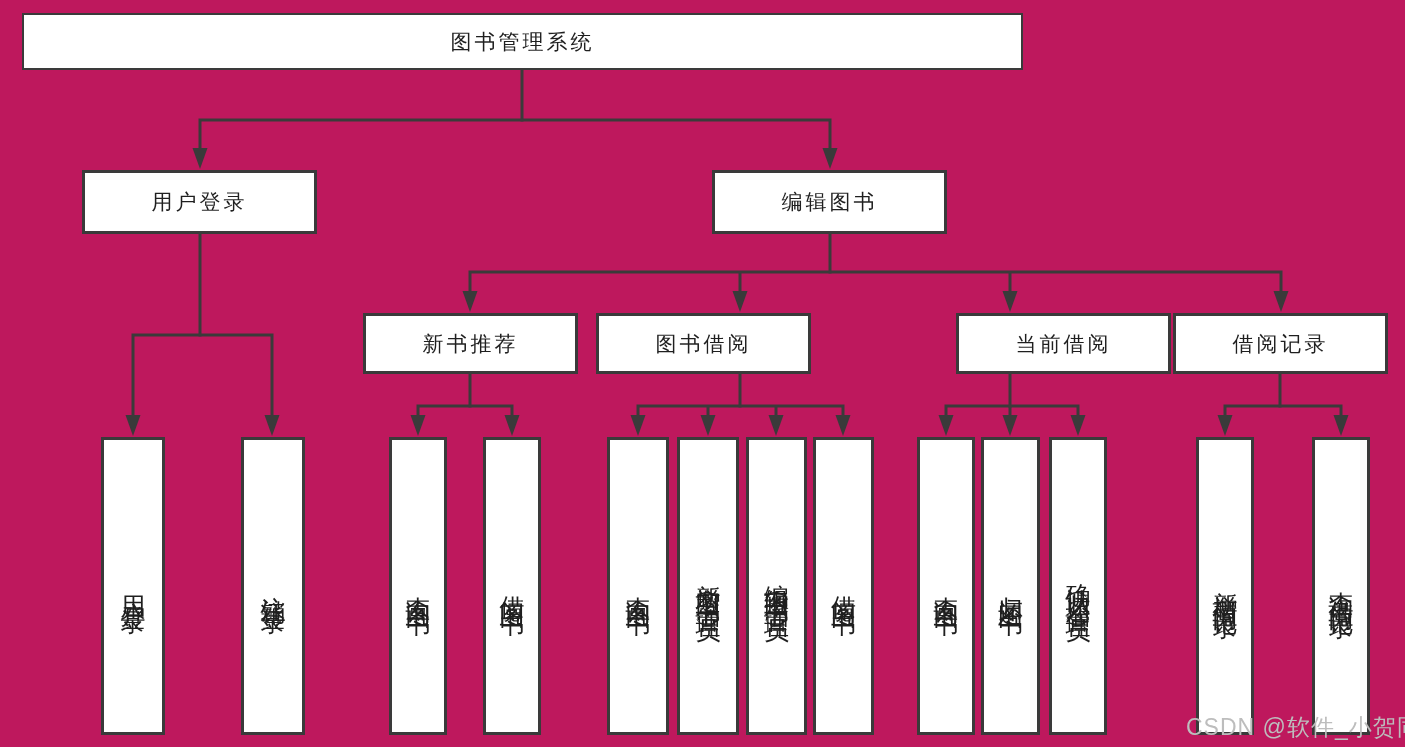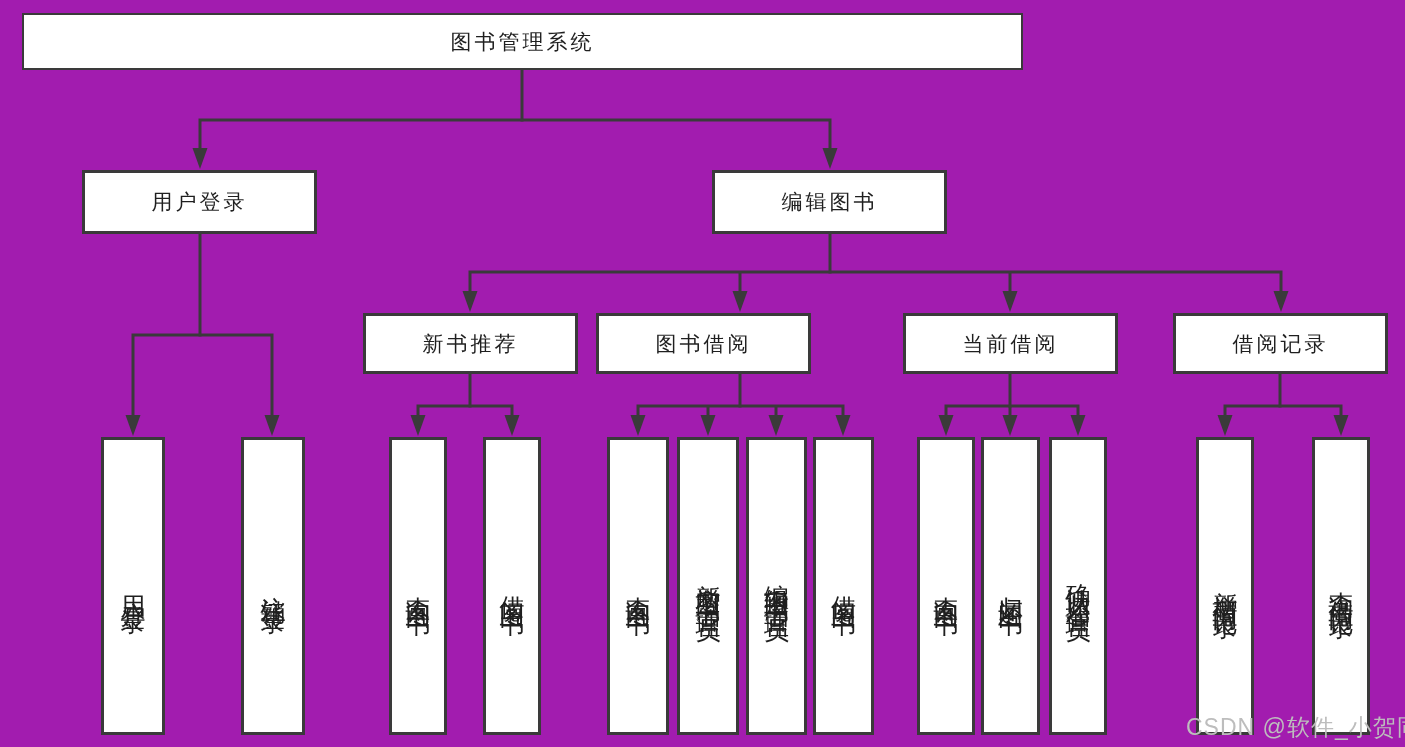--- a/index.html
+++ b/index.html
@@ -1,20 +1,20 @@
 <!DOCTYPE html>
 <html><head>
 <meta charset="utf-8">
 <style>
   html, body { margin: 0; padding: 0; background: #ffffff; }
   #canvas {
     position: relative;
     width: 1405px;
     height: 747px;
-    background: #a21caf;
+    background: #be185d;
     font-family: "Liberation Sans", sans-serif;
     overflow: hidden;
   }
   #connector-layer {
     position: absolute;
     left: 0; top: 0;
     width: 1405px; height: 747px;
     z-index: 1;
   }
   .node {
@@ -36,21 +36,21 @@
   #root-node {
     left: 22px; top: 13px; width: 1001px; height: 57px;
     border-width: 2px;
   }
   .lvl2 { top: 170px; width: 235px; height: 64px; }
   #node-user-login { left: 82px; }
   #node-book-management { left: 712px; }
   .lvl3 { top: 313px; width: 215px; height: 61px; }
   #node-new-book-recommendation { left: 363px; }
   #node-book-borrowing { left: 596px; }
-  #node-current-borrowing { left: 903px; }
+  #node-current-borrowing { left: 956px; }
   #node-borrowing-records { left: 1173px; text-align: right; }
   .leaf {
     position: absolute;
     top: 437px;
     height: 298px;
     background: #ffffff;
     border: 3px solid #3a3a3a;
     box-sizing: border-box;
     display: flex;
     align-items: center;

